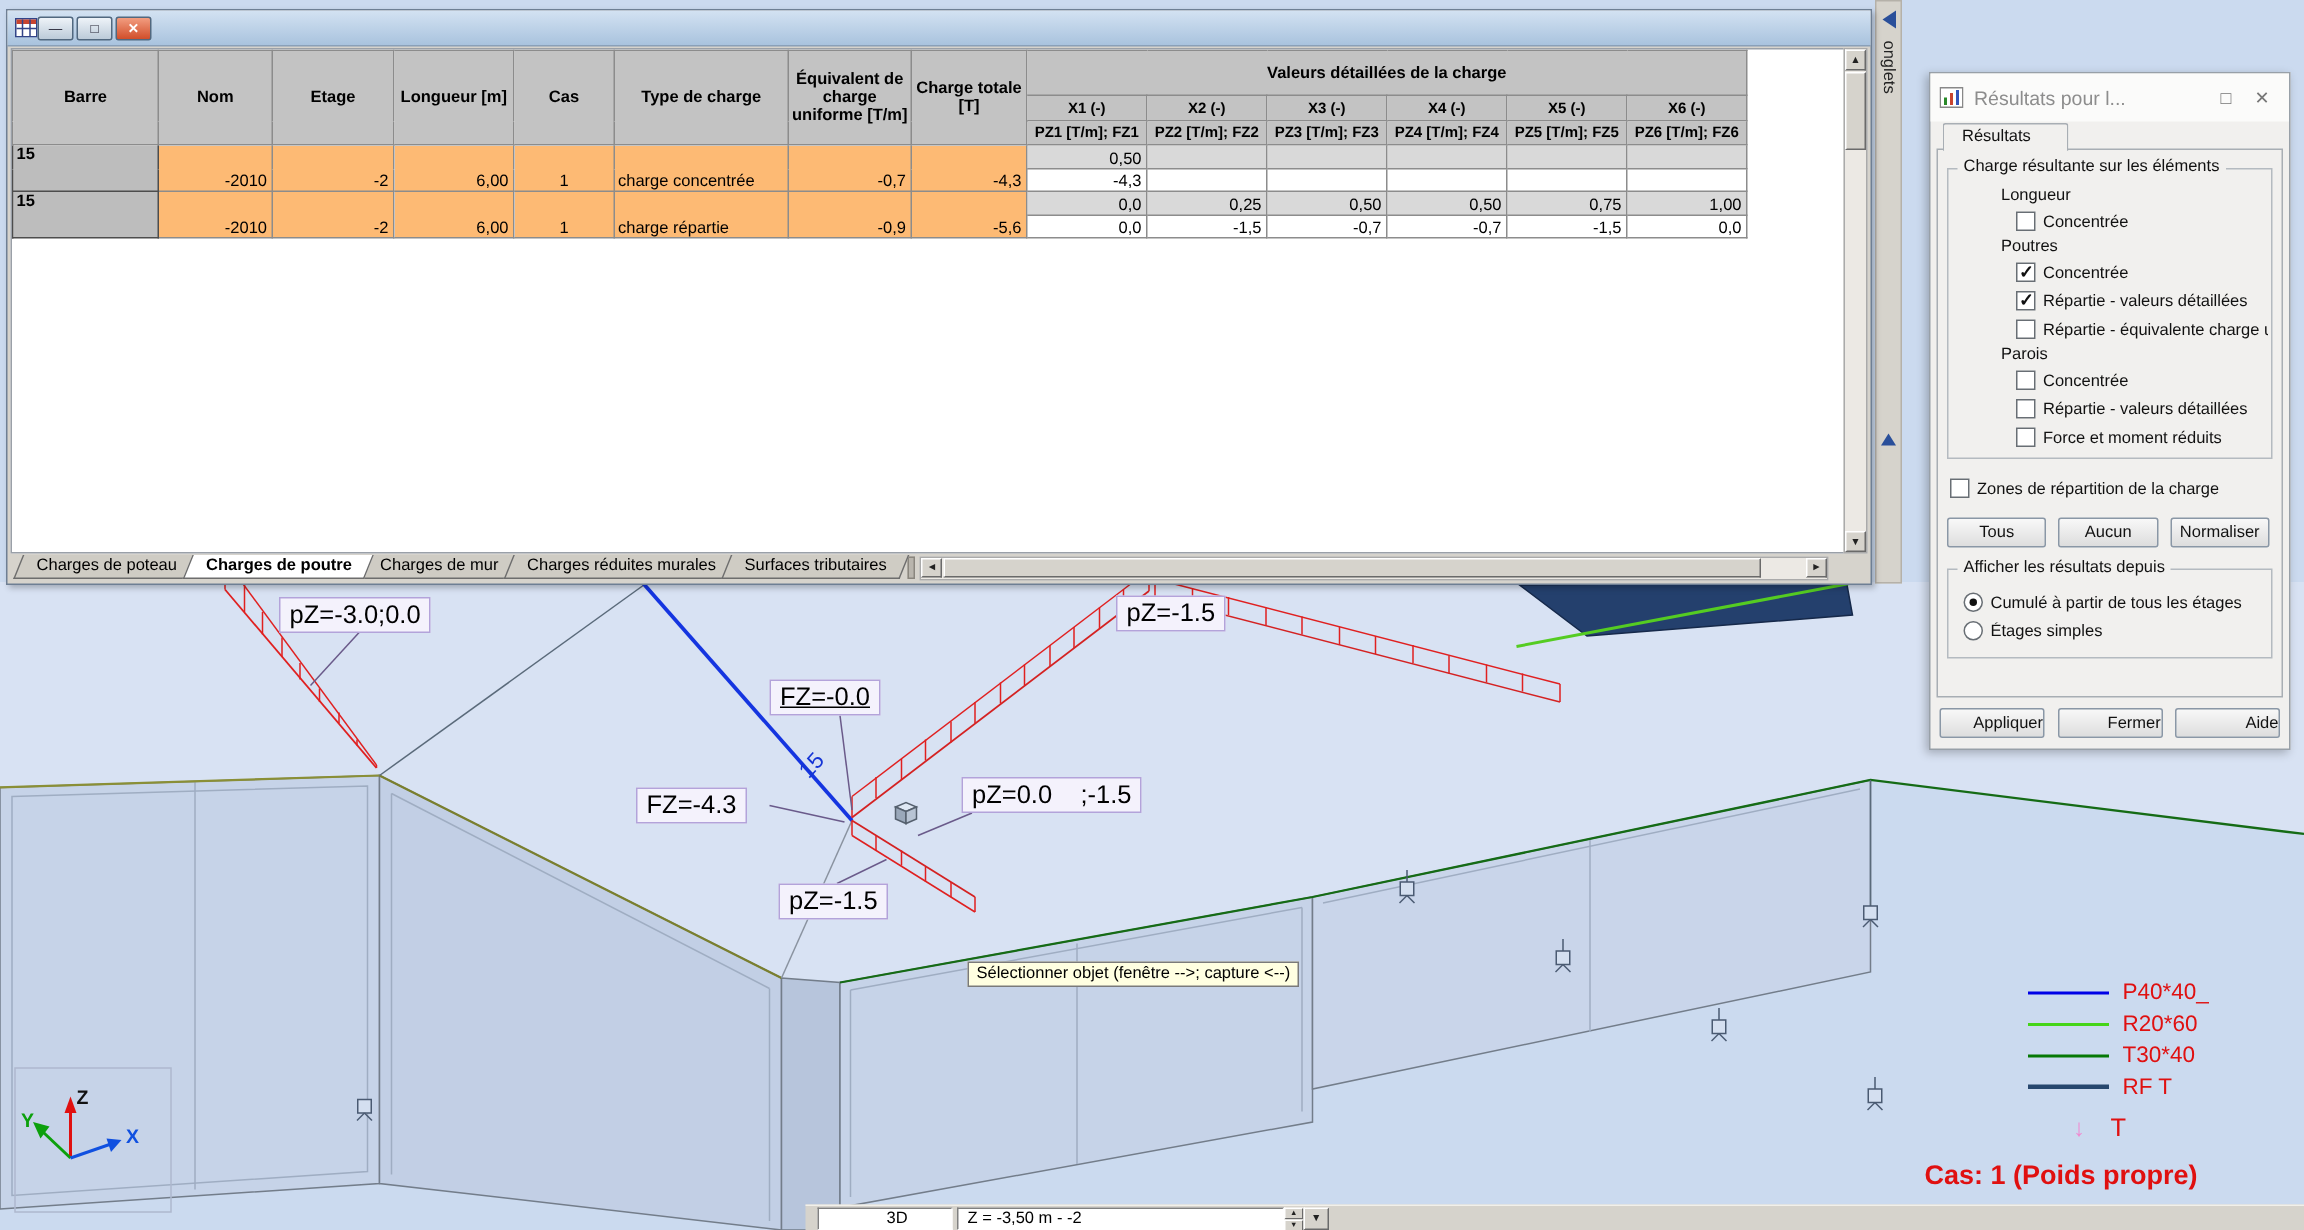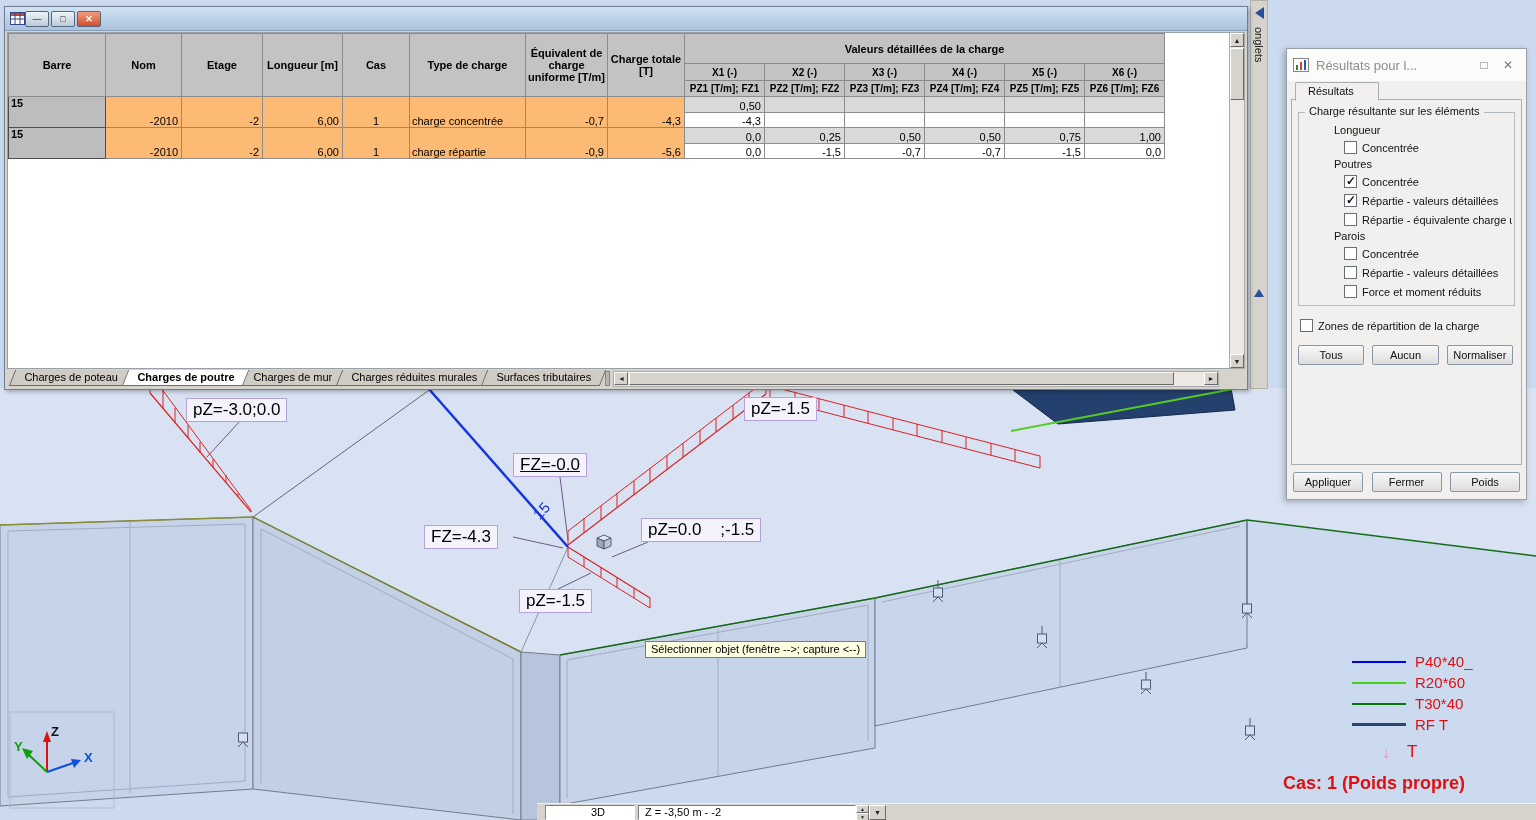--- a/index.html
+++ b/index.html
@@ -102,21 +102,21 @@
   .rad { margin-left:4px; }
   .rad .circle { width:13px; height:13px; border-radius:50%; background:#fff; border:1px solid #686e74; position:relative; flex:none; }
   .rad.on .circle:after { content:""; position:absolute; left:3px; top:3px; width:5px; height:5px; border-radius:50%; background:#111; }
   .chk .lbl, .rad .lbl { white-space:nowrap; overflow:hidden; }
   .chk-zones { margin:6px 0 10px 2px; }
   .rowbtns { display:flex; gap:8px; margin:0 2px 14px 0; }
   .btn { flex:1; height:20px; background:linear-gradient(#f8f8f8,#dddddd); border:1px solid #8a97a6;
          border-radius:2px; font-size:11px; text-align:center; line-height:18px; color:#111; }
   .grp2 { padding:12px 2px 8px 6px; }
   .rd-bottom { position:absolute; left:6px; right:6px; top:423px; display:flex; justify-content:space-between; }
-  .rd-bottom .btn { flex:none; width:70px; }
+  .rd-bottom .btn { flex:none; width:70px;text-align:right; }
 
   
   #status-bar { position:absolute; left:537px; top:803px; width:999px; height:17px; z-index:8;
                 background:#d6d3cc; border-top:1px solid #f2f0ea; display:flex; align-items:center; }
   .sb-field { background:#fff; border:1px solid; border-color:#808080 #fff #fff #808080; height:15px;
               font-size:11px; line-height:13px; color:#000;padding-left:16px; }
   .sb-view { width:90px; margin-left:8px; text-align:center; }
   .sb-z { width:218px; margin-left:3px; padding-left:6px; }
   .sb-spin { display:flex; flex-direction:column; width:13px; height:15px; }
   .sb-spin div { flex:1; background:#d6d3cc; border:1px solid; border-color:#fff #6a6a6a #6a6a6a #fff;
@@ -470,26 +470,37 @@
       <span class="box"></span>
         <span class="lbl">Zones de répartition de la charge</span>
     </div>
 
     <div class="rowbtns">
       <div class="btn">Tous</div>
       <div class="btn">Aucun</div>
       <div class="btn">Normaliser</div>
     </div>
 
+    <div class="grp grp2">
+      <span class="glabel">Afficher les résultats depuis</span>
+      <div class="rad on">
+        <span class="circle"></span>
+          <span class="lbl">Cumulé à partir de tous les étages</span>
+      </div>
+      <div class="rad">
+        <span class="circle"></span>
+          <span class="lbl">Étages simples</span>
+      </div>
+    </div>
   </div>
 
   <div class="rd-bottom">
     <div class="btn">Appliquer</div>
     <div class="btn">Fermer</div>
-    <div class="btn">Poids</div>
+    <div class="btn">Aide</div>
   </div>
 </div>
 
 <div id="status-bar">
   <div class="sb-field sb-view">3D</div>
   <div class="sb-field sb-z">Z = -3,50 m - -2</div>
   <div class="sb-spin">
     <div>▲</div>
     <div>▼</div>
   </div>

